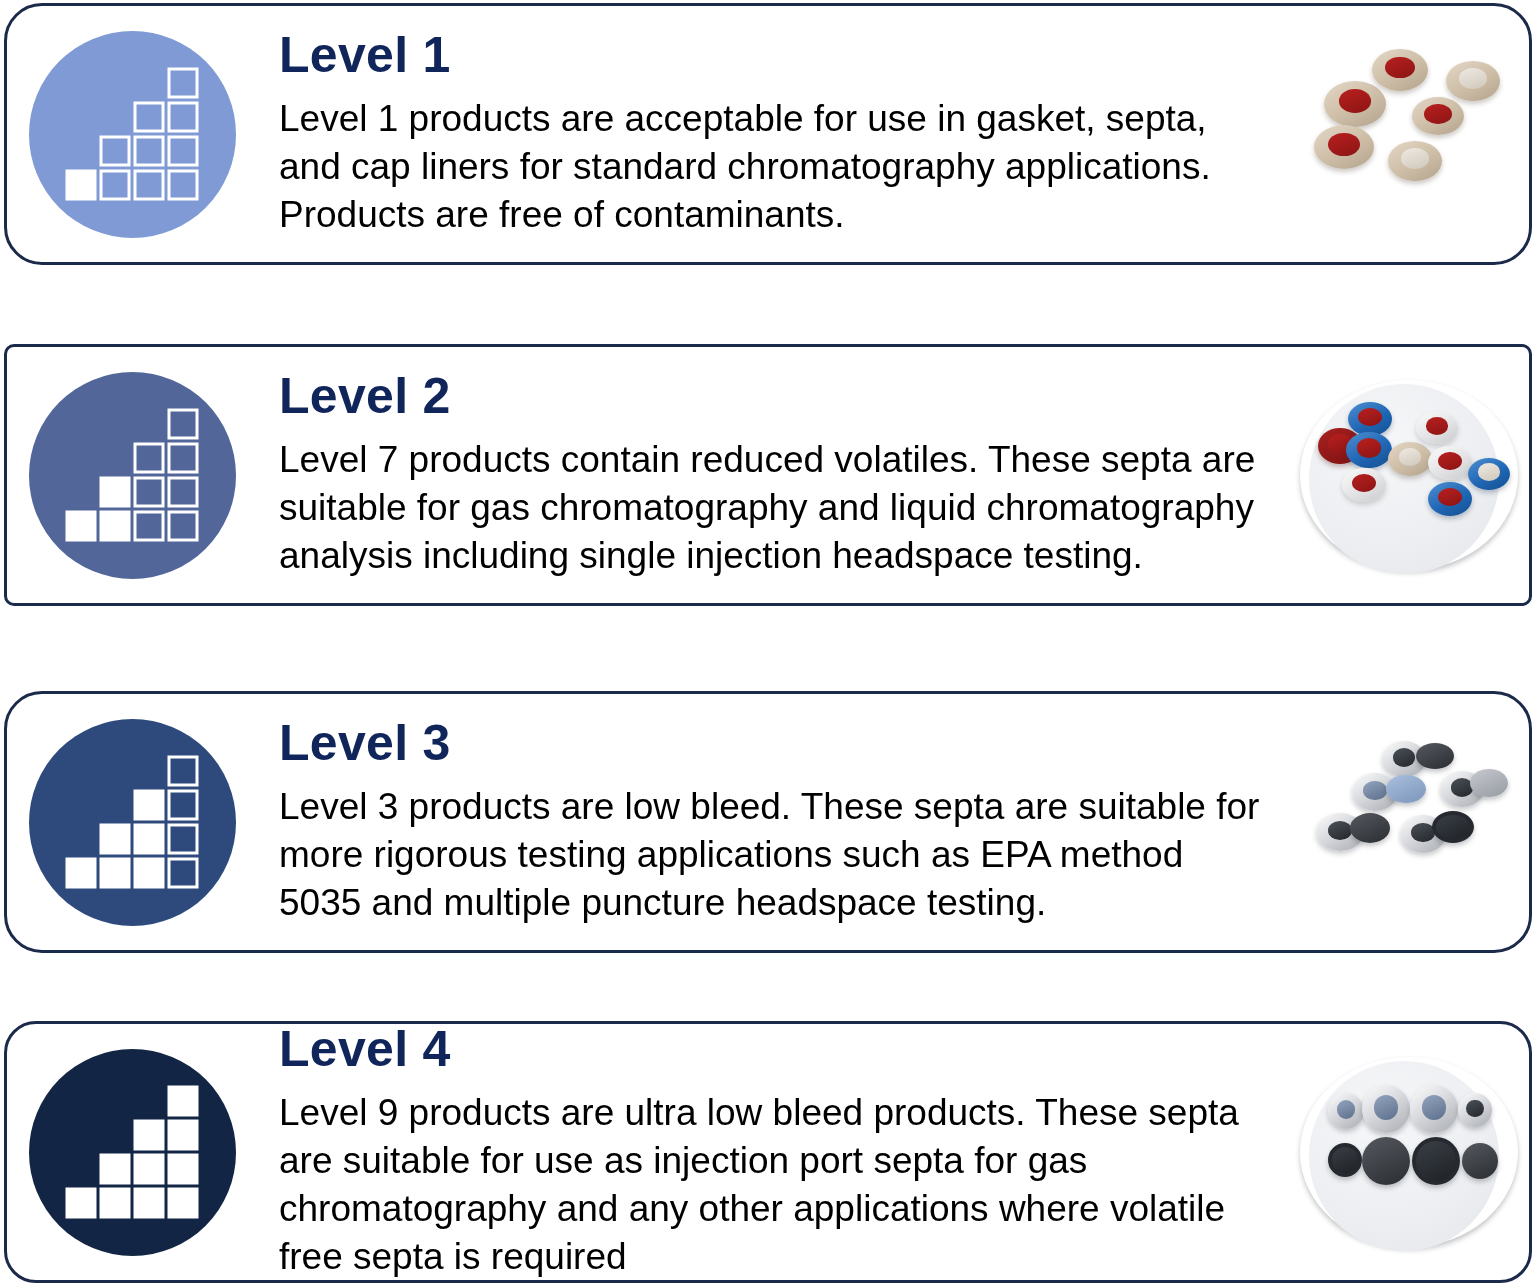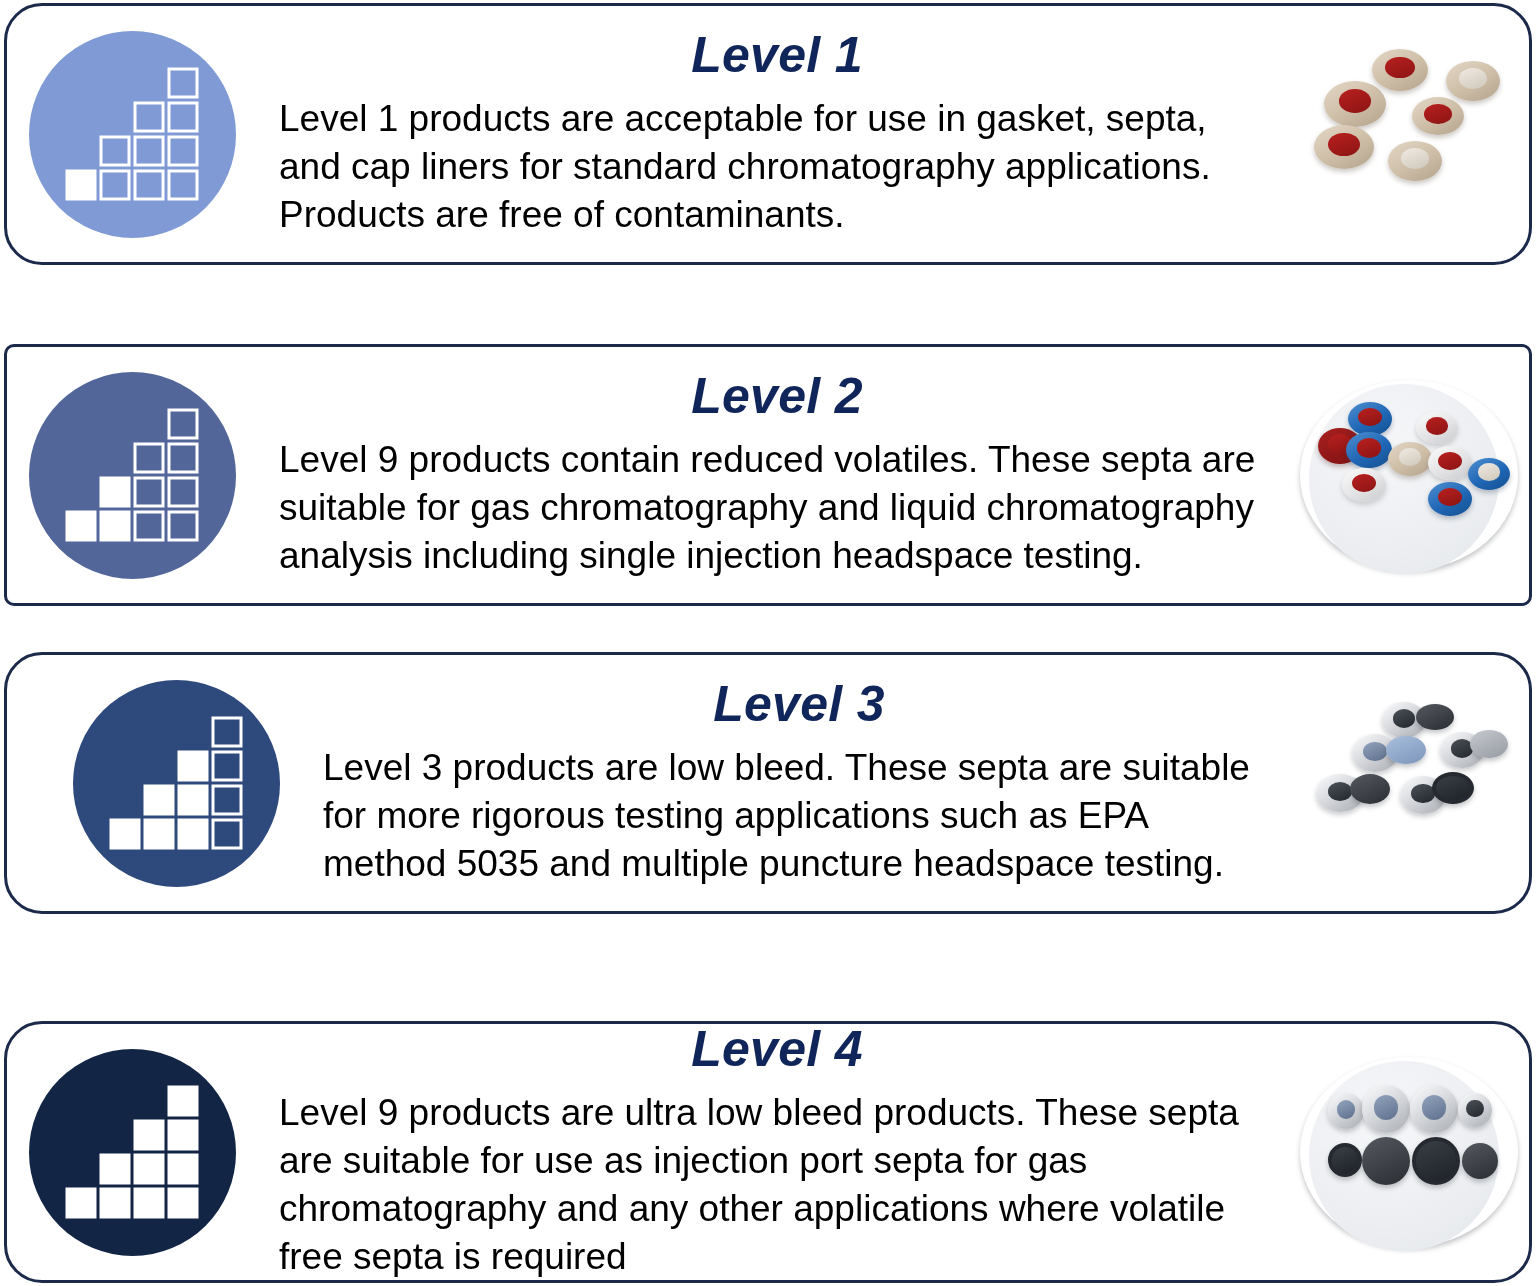--- a/index.html
+++ b/index.html
@@ -27,22 +27,22 @@
     background: #ffffff;
     border: 3px solid #1b2a4a;
     border-radius: 38px;
     display: flex;
     align-items: center;
     overflow: hidden;
   }
 
   .card-1 { top: 3px; }
   .card-2 { top: 344px; border-radius: 10px; }
-  .card-3 { top: 652px; padding-left: 44px; }
-  .card-4 { top: 1021px; }
+  .card-3 { top: 691px; }
+  .card-4 { top: 1021px; border-radius: 32px; }
 
   
   .icon-wrap {
     flex: 0 0 250px;
     height: 100%;
     display: flex;
     align-items: center;
     justify-content: center;
   }
 
@@ -80,25 +80,23 @@
   .content {
     flex: 1 1 auto;
     padding: 0 14px 0 22px;
     min-width: 0;
   }
 
   .level-title {
     font-size: 50px;
     font-weight: bold;
     color: #10255a;
-    text-align: center;
     line-height: 1.05;
     letter-spacing: 0.3px;
     margin-bottom: 13px;
-    font-style: italic;
   }
 
   .level-desc {
     font-size: 37px;
     line-height: 1.30;
     color: #000000;
     text-align: left;
   }
 
   
@@ -271,21 +269,21 @@
               <div class="sq hollow"></div>
               <div class="sq hollow"></div>
               <div class="sq hollow"></div>
               <div class="sq hollow"></div>
             </div>
           </div>
       </div>
     </div>
     <div class="content">
       <div class="level-title">Level 2</div>
-      <div class="level-desc">Level 9 products contain reduced volatiles. These septa are suitable for gas chromatography and liquid chromatography analysis including single injection headspace testing.</div>
+      <div class="level-desc">Level 7 products contain reduced volatiles. These septa are suitable for gas chromatography and liquid chromatography analysis including single injection headspace testing.</div>
     </div>
     <div class="photo-wrap">
       <div class="photo disc">
         <div class="cap cap-red" style="left:18px;top:48px;width:44px;height:36px;">
             <div class="inner sep-red"></div>
           </div>
         <div class="cap cap-blue" style="left:48px;top:22px;width:44px;height:34px;">
             <div class="inner sep-red"></div>
           </div>
         <div class="cap cap-blue" style="left:46px;top:52px;width:46px;height:36px;">

